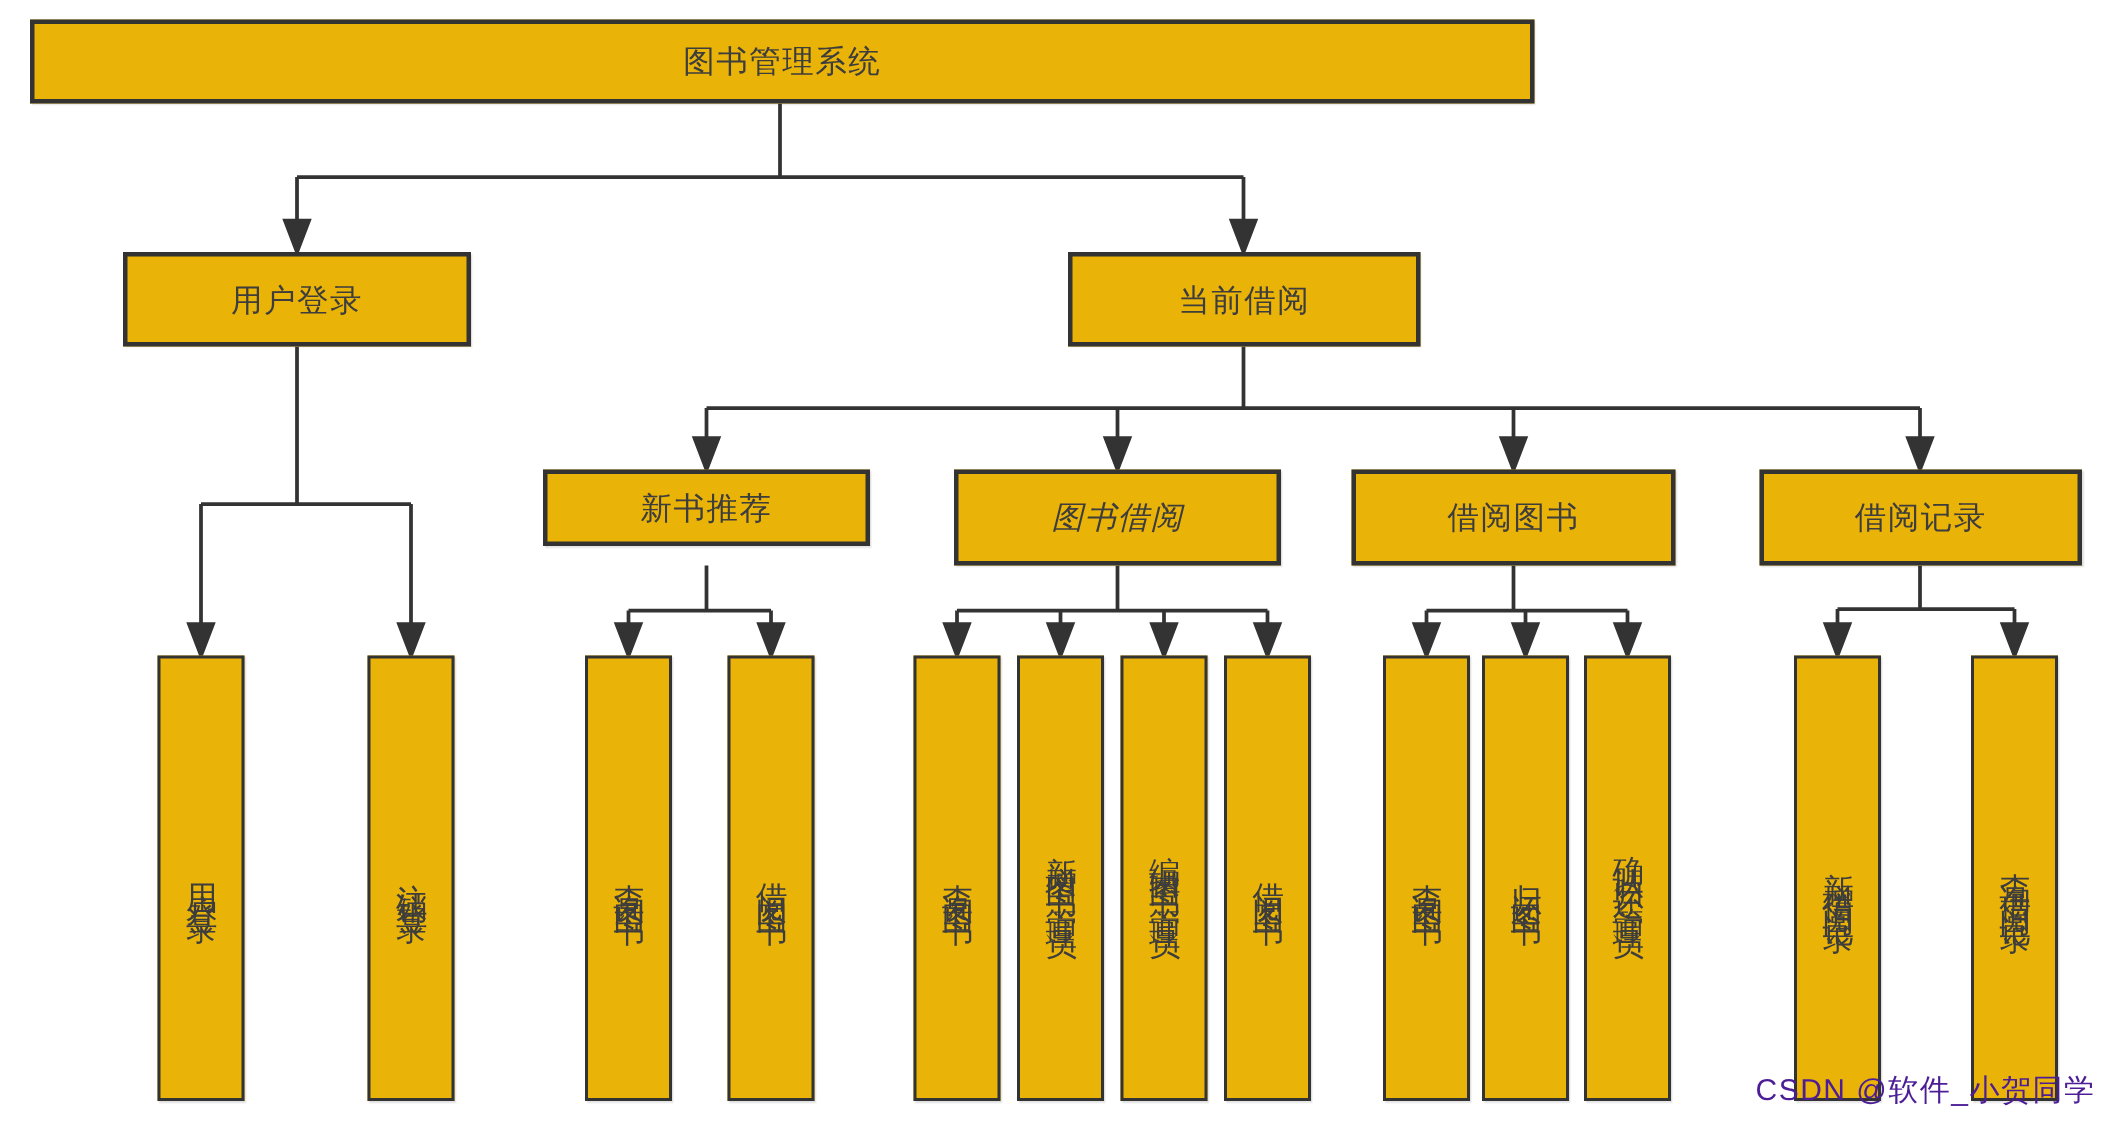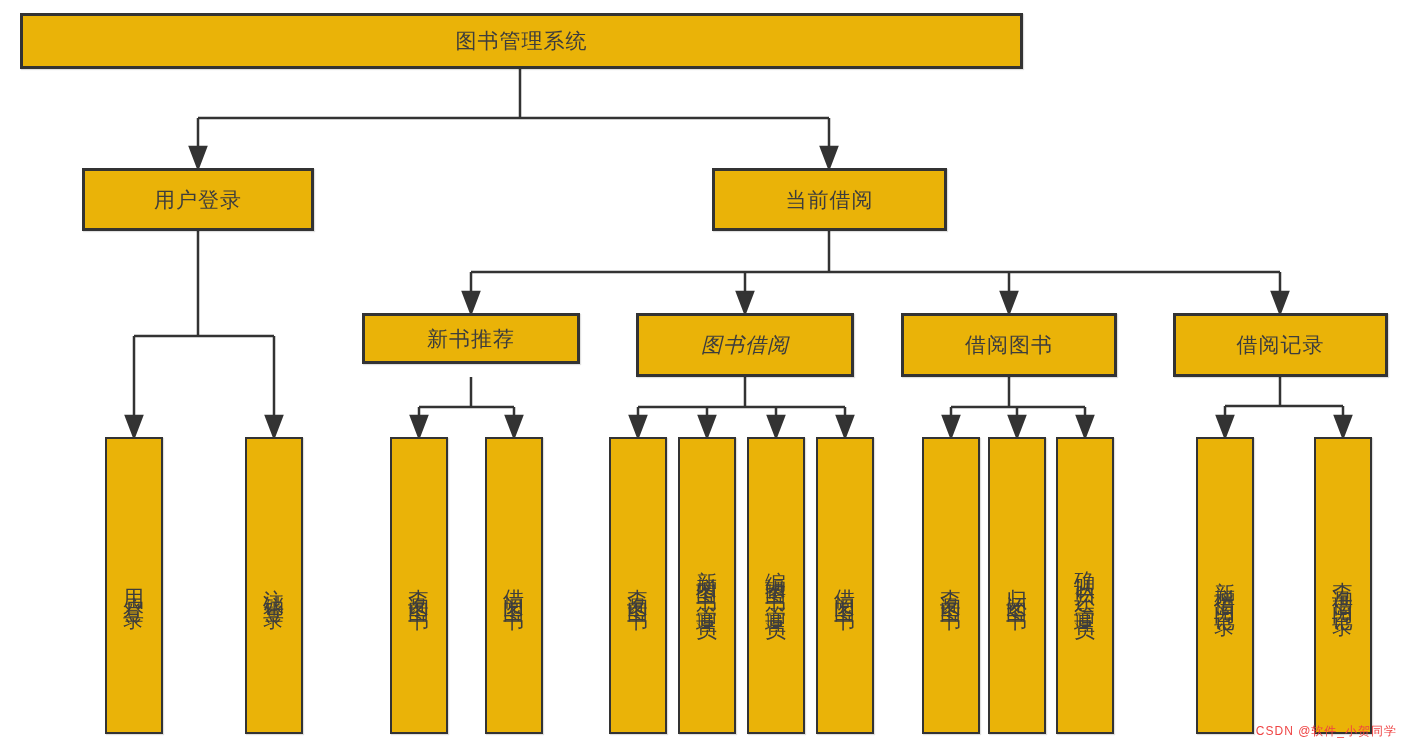--- a/index.html
+++ b/index.html
@@ -38,22 +38,22 @@
     writing-mode: vertical-rl;
     text-orientation: mixed;
     letter-spacing: 7px;
     line-height: 1;
     white-space: nowrap;
   }
   #watermark {
     position: absolute;
     right: 8px;
     bottom: 7px;
-    font-size: 12px;
-    color: #ef4444;
+    font-size: 20px;
+    color: #4c1d95;
     letter-spacing: 1px;
     z-index: 3;
   }
 </style>
 </head>
 <body>
 
 <div id="canvas">
 
   <svg id="connectors" viewBox="0 0 1405 747" fill="none" xmlns="http://www.w3.org/2000/svg">

